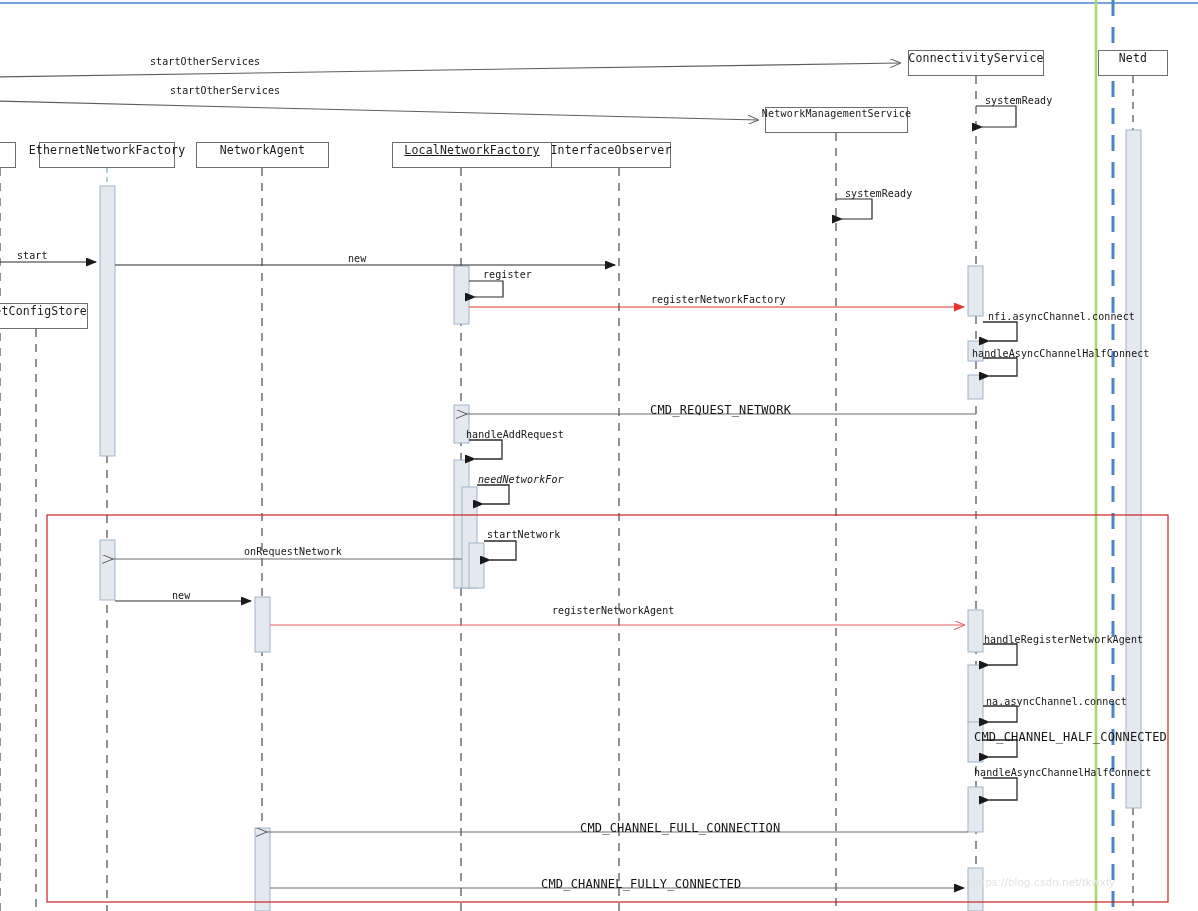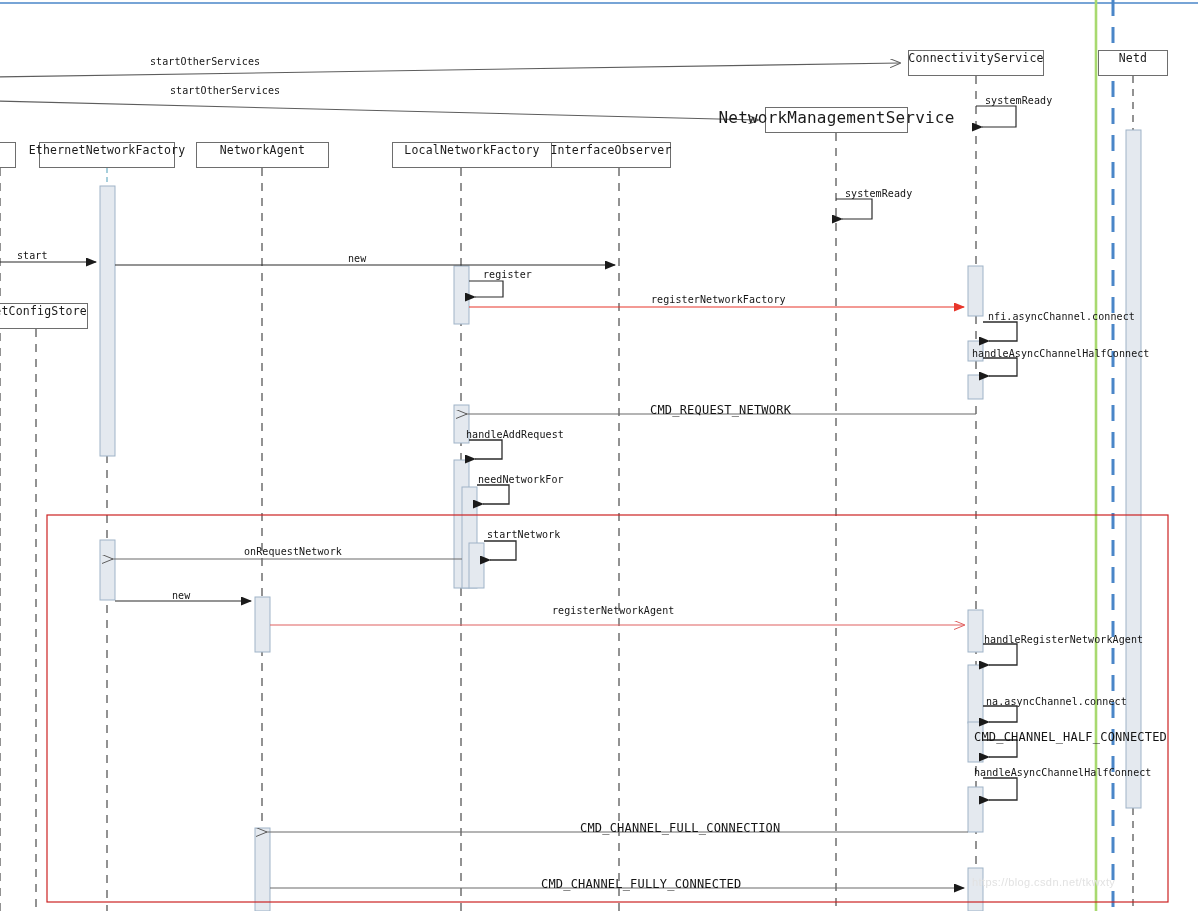--- a/index.html
+++ b/index.html
@@ -288,34 +288,34 @@
   </div>
 
   <div class="lifeline-box" style="left:39px; top:142px; width:136px; height:26px;">
     <span>EthernetNetworkFactory</span>
   </div>
 
   <div class="lifeline-box" style="left:196px; top:142px; width:133px; height:26px;">
     <span>NetworkAgent</span>
   </div>
 
-  <div class="lifeline-box" style="left:392px; top:142px; width:160px; height:26px;">
+  <div class="lifeline-box" style="left:392px; top:142px; width:160px; height:26px;text-decoration:underline;">
     <span>LocalNetworkFactory</span>
   </div>
 
   <div class="lifeline-box" style="left:551px; top:142px; width:120px; height:26px;">
     <span>InterfaceObserver</span>
   </div>
 
   <div class="lifeline-box" style="left:-50px; top:303px; width:138px; height:26px;">
     <span style="margin-left:22px;">ernetConfigStore</span>
   </div>
 
   <div class="lifeline-box" style="left:765px; top:107px; width:143px; height:26px;">
-    <span style="font-size:16px;">NetworkManagementService</span>
+    <span style="font-size:10px;">NetworkManagementService</span>
   </div>
 
   <div class="lifeline-box" style="left:908px; top:50px; width:136px; height:26px;">
     <span>ConnectivityService</span>
   </div>
 
   <div class="lifeline-box" style="left:1098px; top:50px; width:70px; height:26px;">
     <span>Netd</span>
   </div>
 
@@ -336,21 +336,21 @@
   <div class="msg-label" style="left:651px; top:294px;">registerNetworkFactory</div>
 
   <div class="msg-label" style="left:988px; top:311px;">nfi.asyncChannel.connect</div>
 
   <div class="msg-label" style="left:972px; top:348px;">handleAsyncChannelHalfConnect</div>
 
   <div class="msg-label cmd" style="left:650px; top:403px;">CMD_REQUEST_NETWORK</div>
 
   <div class="msg-label" style="left:466px; top:429px;">handleAddRequest</div>
 
-  <div class="msg-label" style="left:478px; top:474px;">needNetworkFor</div>
+  <div class="msg-label" style="left:478px; top:474px;font-style:italic;">needNetworkFor</div>
 
   <div class="msg-label" style="left:487px; top:529px;">startNetwork</div>
 
   <div class="msg-label" style="left:244px; top:546px;">onRequestNetwork</div>
 
   <div class="msg-label" style="left:172px; top:590px;">new</div>
 
   <div class="msg-label" style="left:552px; top:605px;">registerNetworkAgent</div>
 
   <div class="msg-label" style="left:984px; top:634px;">handleRegisterNetworkAgent</div>

